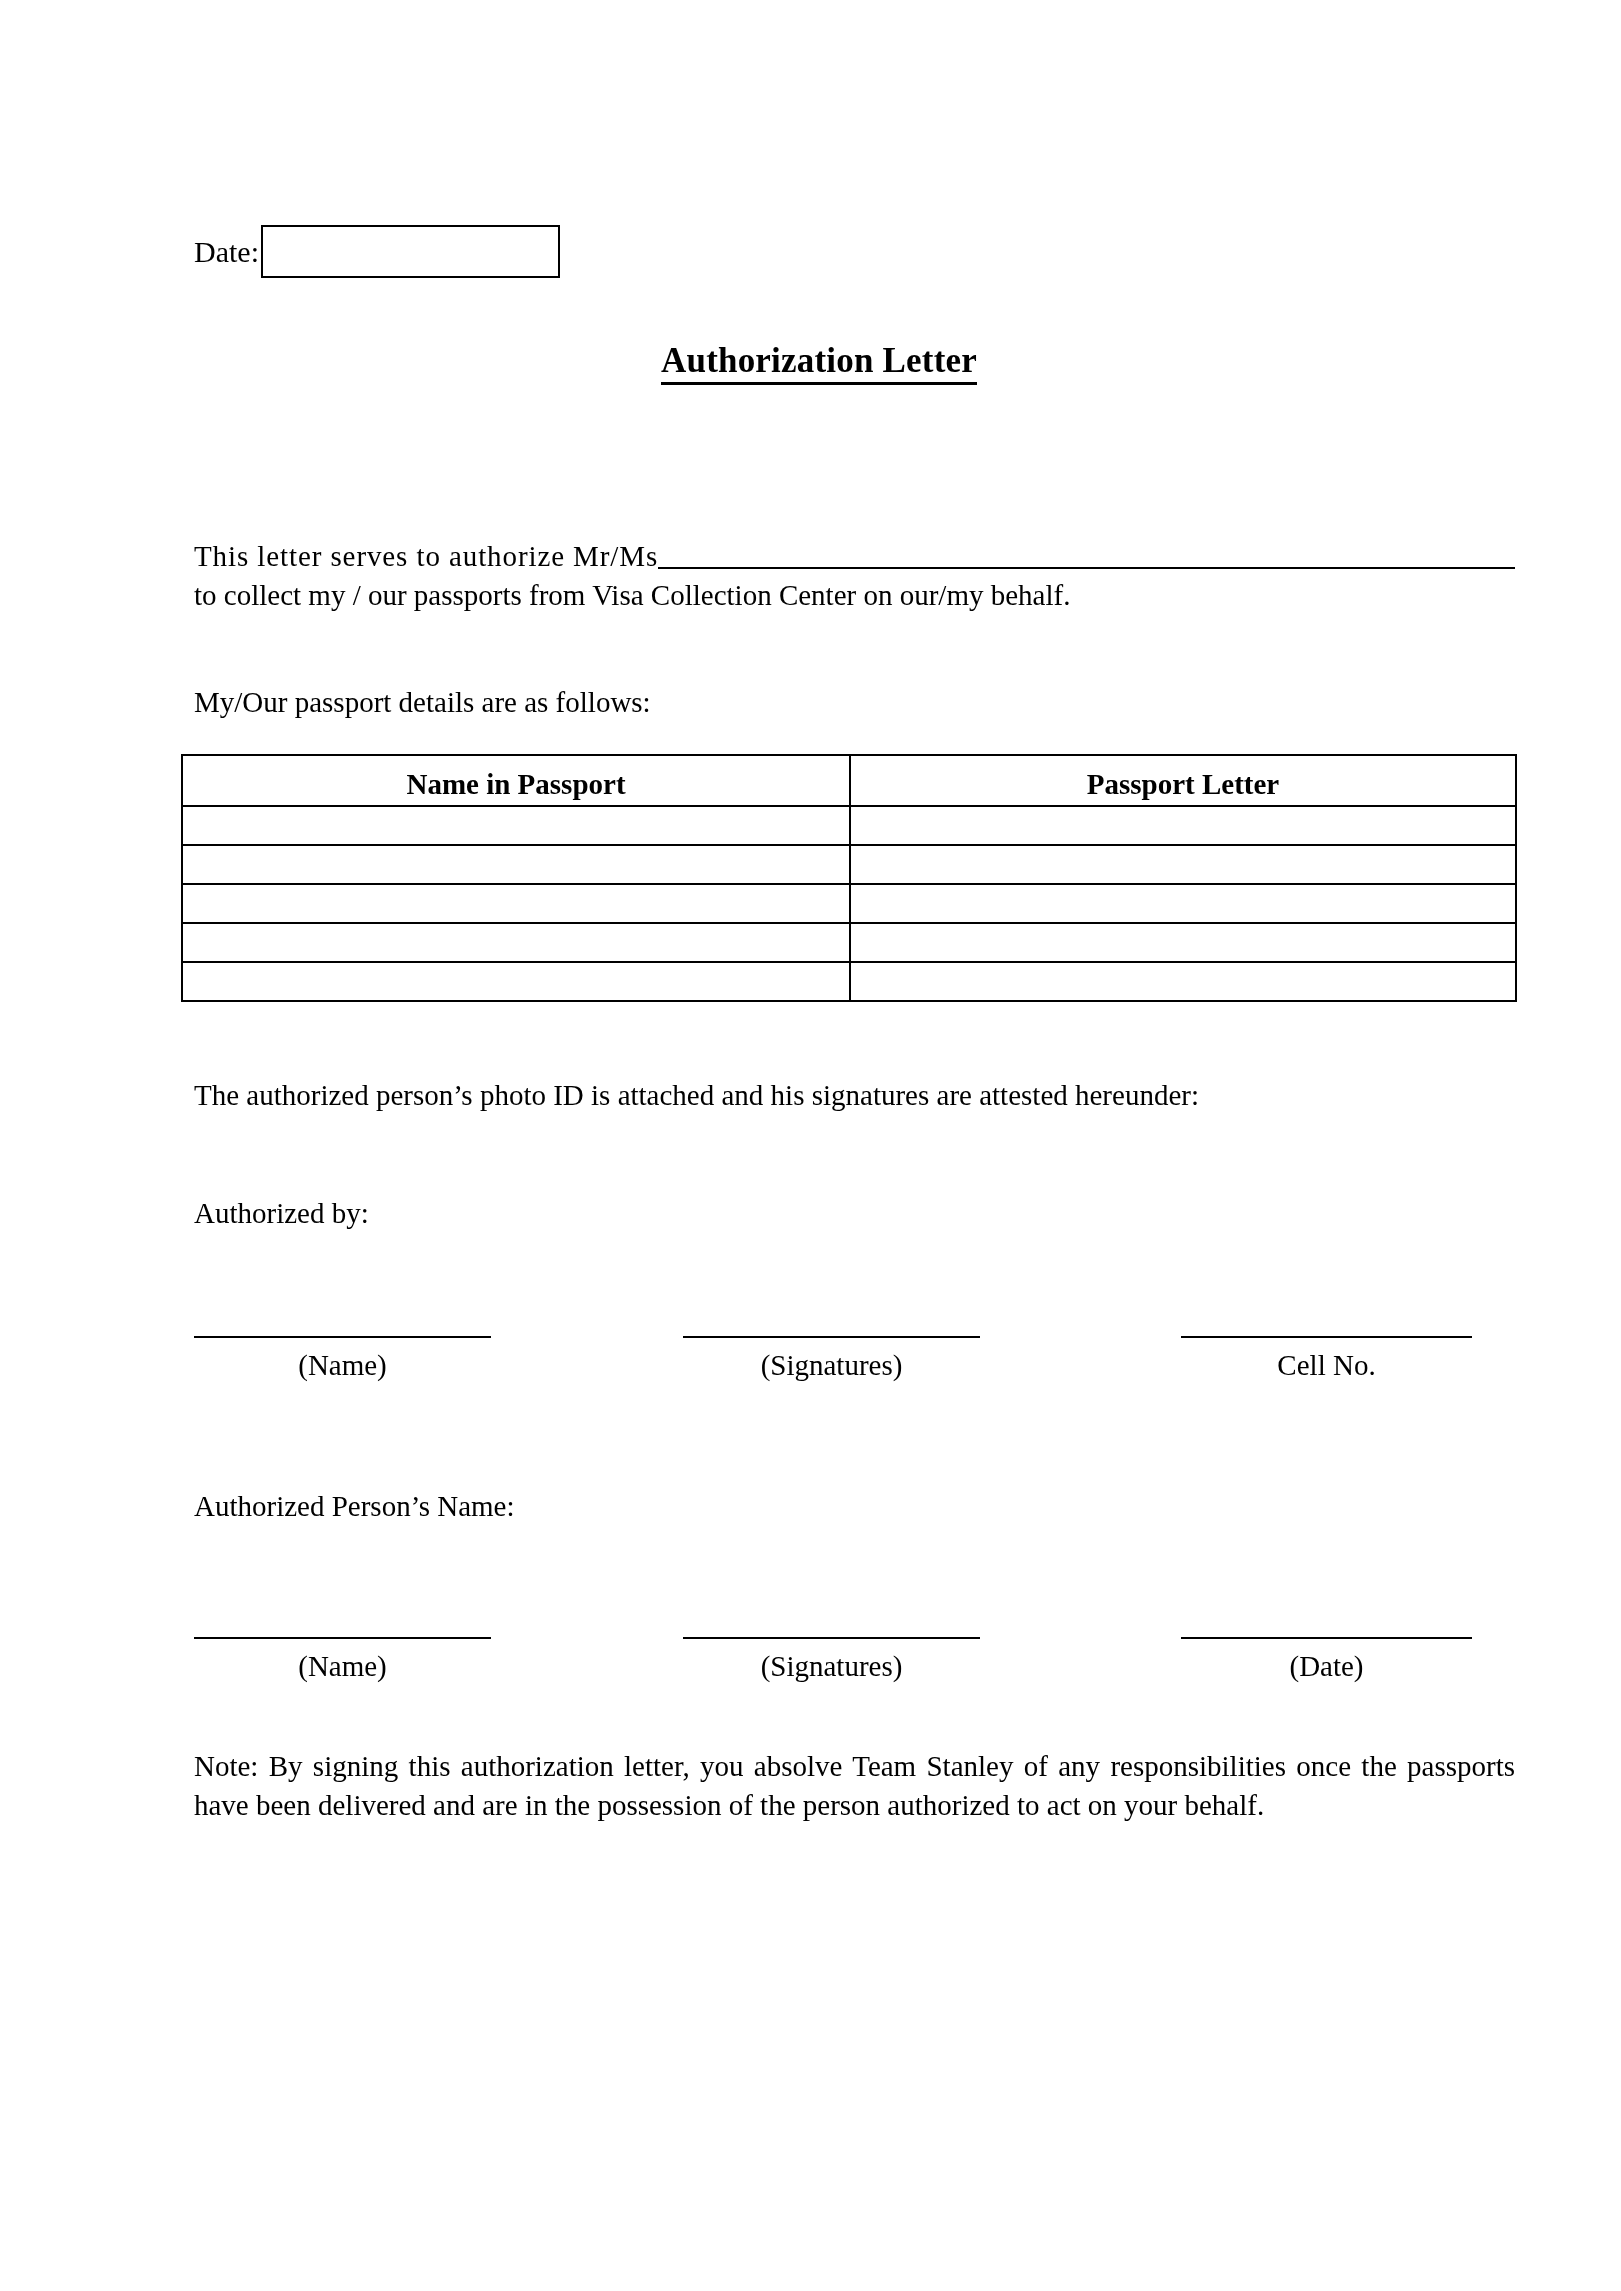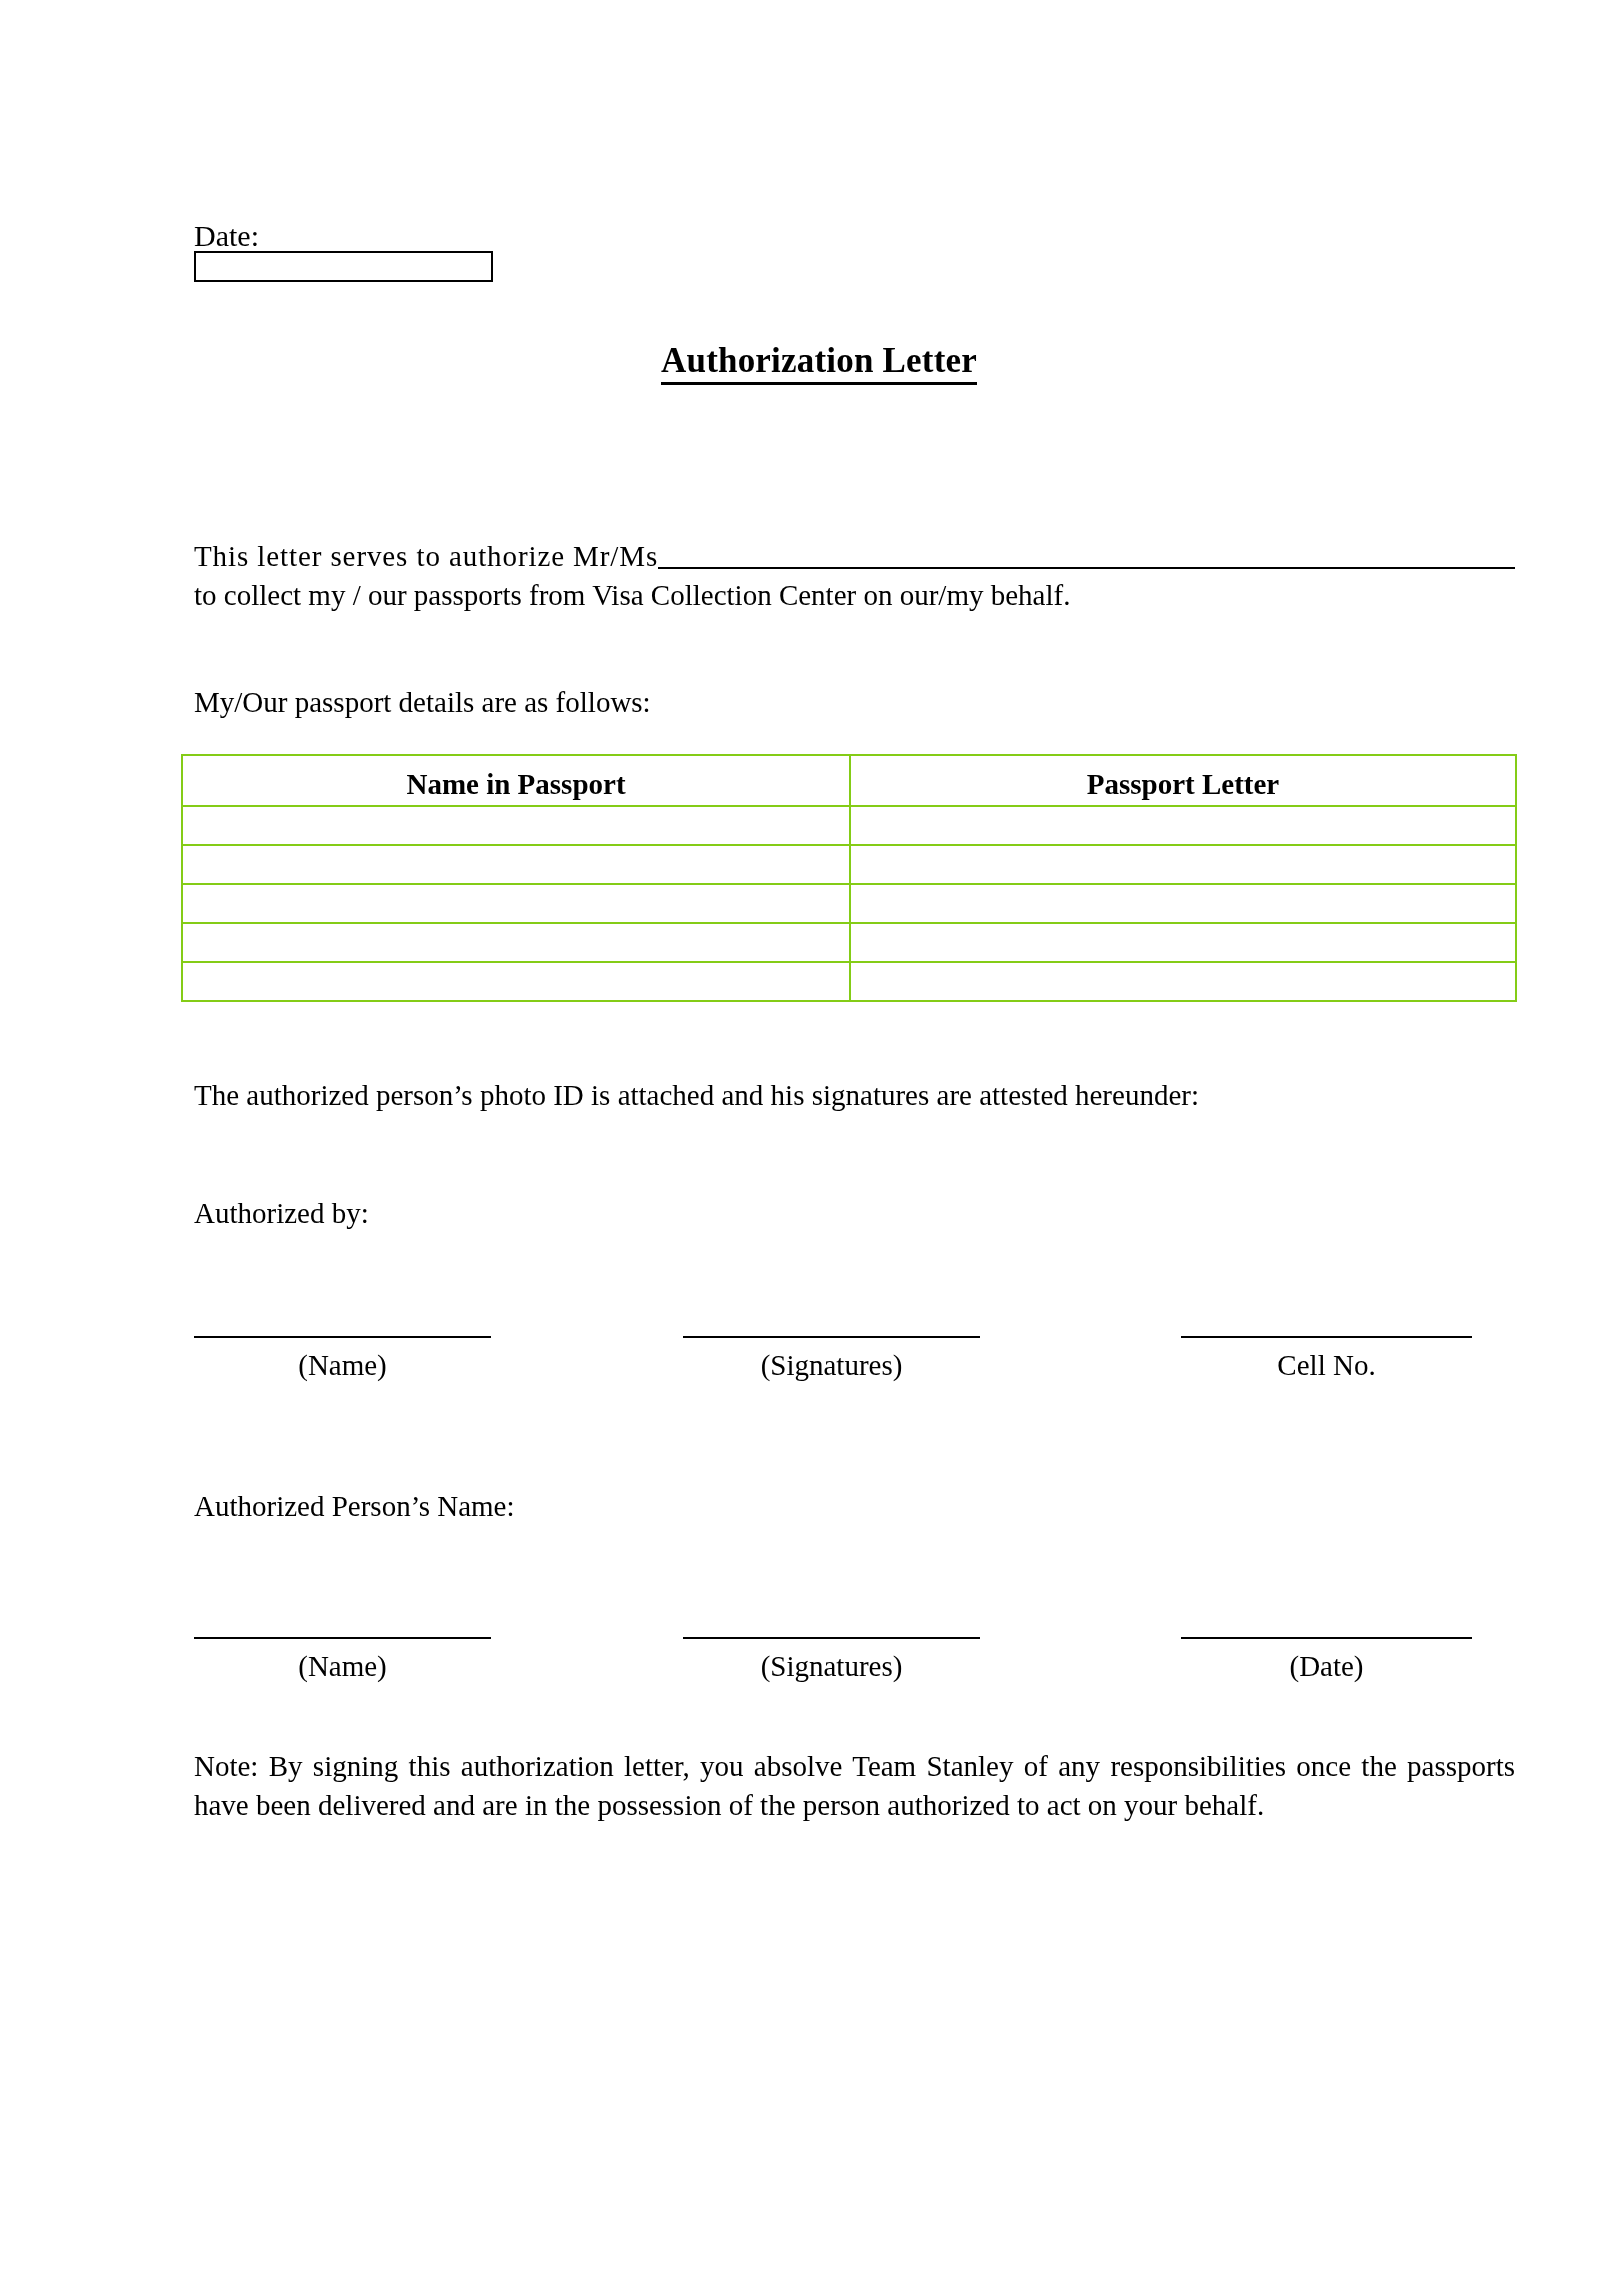--- a/index.html
+++ b/index.html
@@ -20,23 +20,22 @@
     overflow: hidden;
     box-sizing: border-box;
   }
 
   
   .date-row {
     position: absolute;
     left: 194px;
     top: 221px;
     display: flex;
-    align-items: flex-start;
+    align-items: center;
     height: 61px;
-    flex-direction: column;
   }
   .date-label {
     font-size: 30px;
     line-height: 1;
     padding-right: 2px;
     white-space: nowrap;
   }
   .date-box {
     width: 299px;
     height: 53px;
@@ -99,21 +98,21 @@
   .passport-table {
     position: absolute;
     left: 181px;
     top: 754px;
     width: 1334px;
     border-collapse: collapse;
     table-layout: fixed;
   }
   .passport-table th,
   .passport-table td {
-    border: 2px solid #84cc16;
+    border: 2px solid #000000;
     height: 39px;
     padding: 12px;
     box-sizing: border-box;
   }
   .passport-table th {
     font-size: 29px;
     font-weight: bold;
     text-align: center;
     height: 46px;
     padding-bottom: 3.9px;

